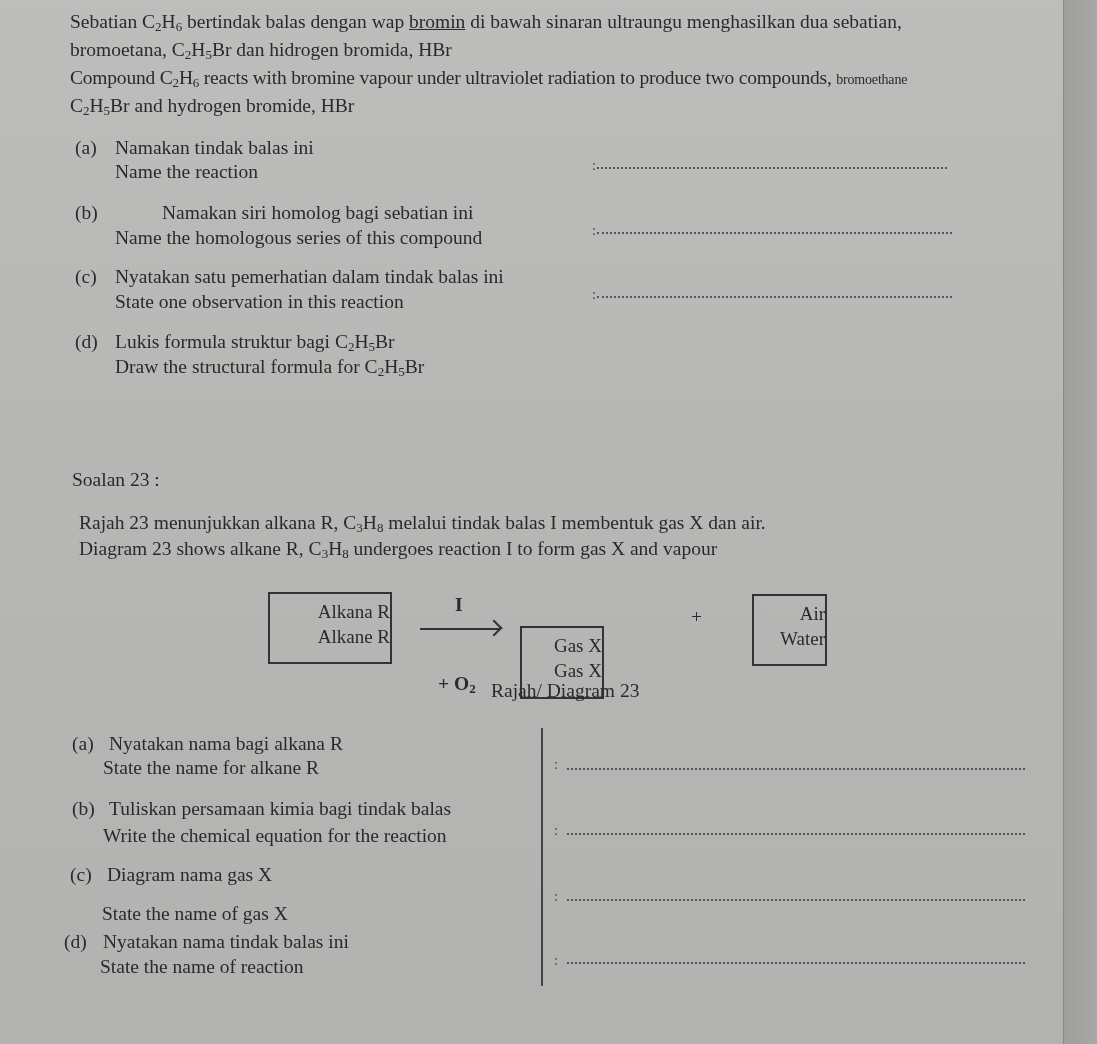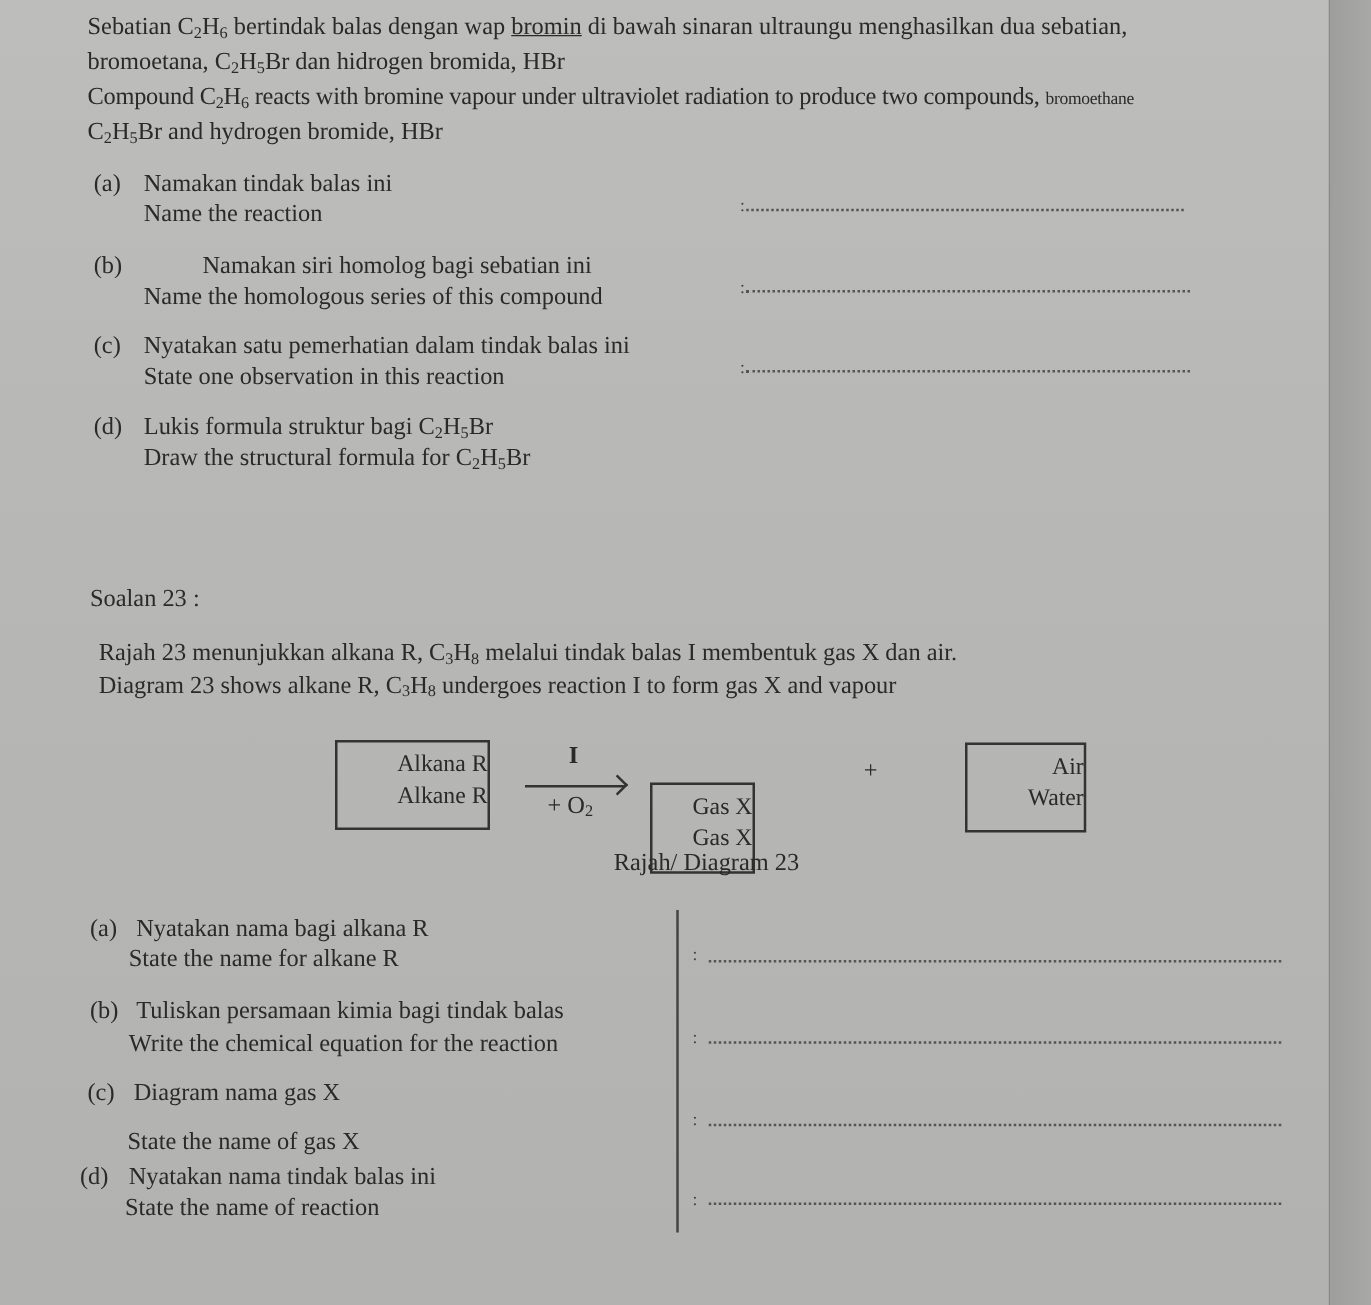--- a/index.html
+++ b/index.html
@@ -96,32 +96,32 @@
 
 <div>
   <div class="box" style="left:268px; top:592px; width:124px; height:72px;">
     <div>Alkana R</div>
     <div class="i">Alkane R</div>
   </div>
 
   <div class="t" style="left:455px; top:594px; font-weight:bold;">I</div>
   <div class="arrow-line" style="left:420px; top:628px; width:80px;"></div>
   <div class="arrow-head" style="left:488px; top:622px;"></div>
-  <div class="t" style="left:438px; top:634px; font-weight:normal;">
+  <div class="t" style="left:438px; top:673px; font-weight:bold;">
     <span>+ O</span><sub>2</sub>
   </div>
 
   <div class="box" style="left:520px; top:626px; width:84px; height:73px;">
     <div>Gas X</div>
     <div class="i">Gas X</div>
   </div>
 
   <div class="t" style="left:691px; top:606px;">+</div>
 
-  <div class="box" style="left:772px; top:594px; width:97px; height:72px;">
+  <div class="box" style="left:752px; top:594px; width:75px; height:72px;">
     <div>Air</div>
     <div class="i">Water</div>
   </div>
 
   <div class="t" style="left:491px; top:680px;">
     <span>Rajah/ </span><span class="i">Diagram 23</span>
   </div>
 </div>
 
 <div class="vline" style="left:541px; top:728px; height:258px;"></div>

